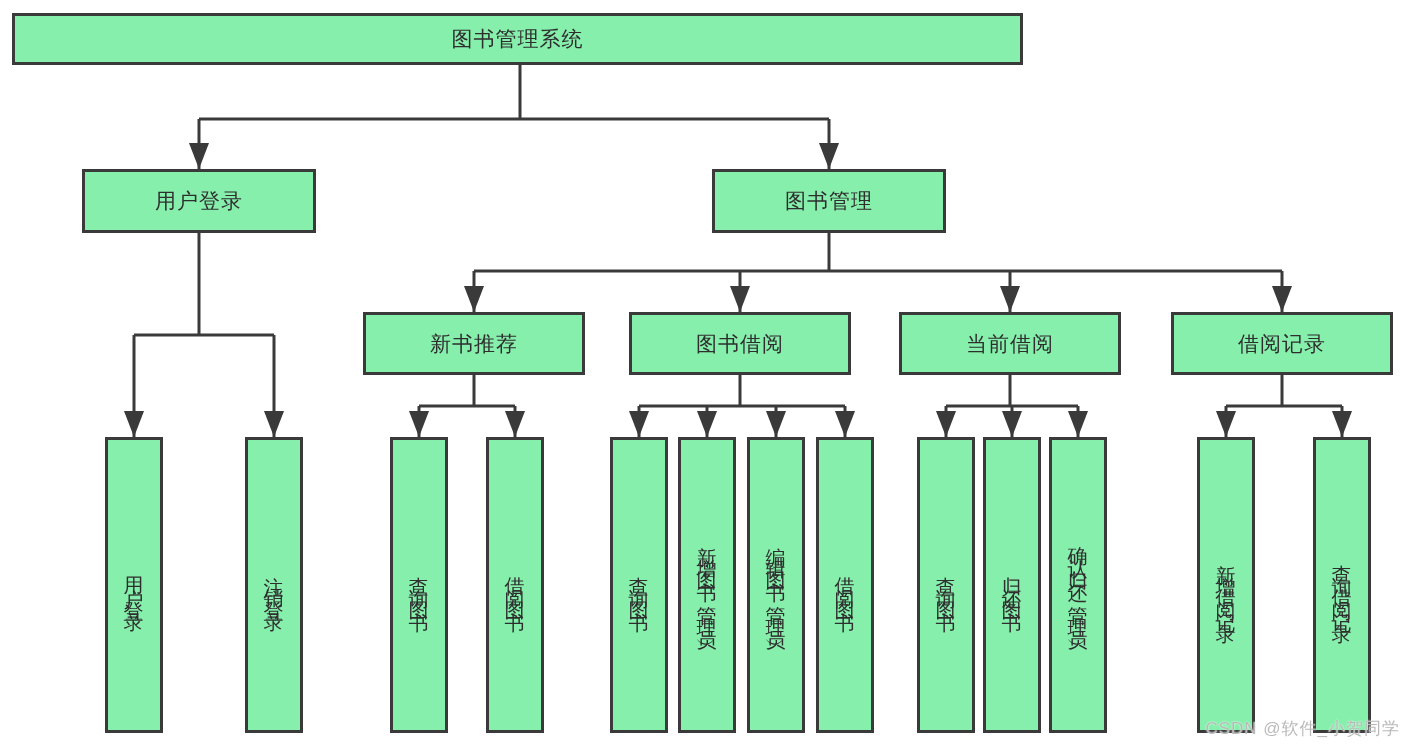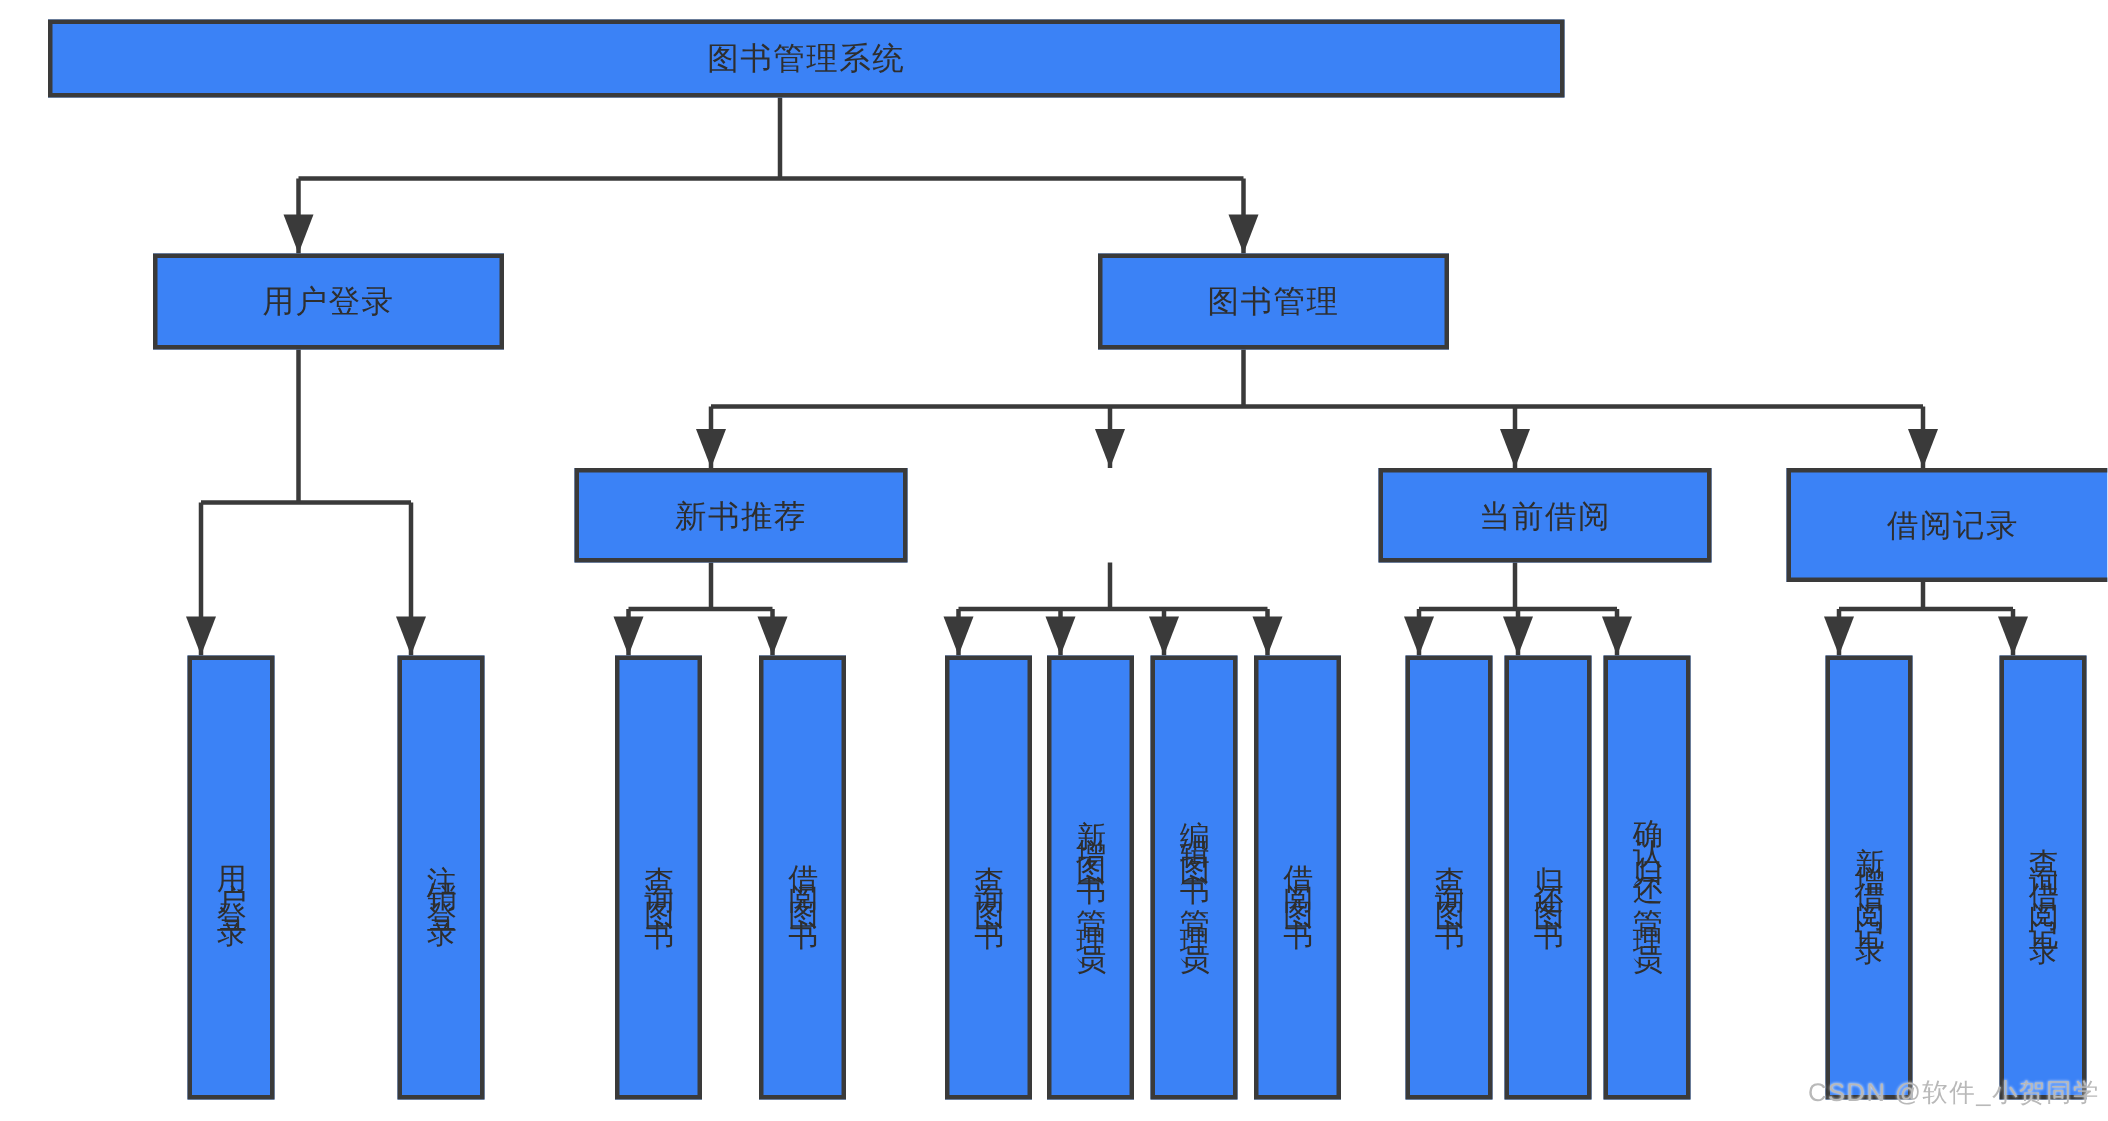--- a/index.html
+++ b/index.html
@@ -2,22 +2,22 @@
 <html><head>
 <meta charset="utf-8">
 <style>
   html,body{margin:0;padding:0;background:#ffffff;}
   .canvas{
     position:relative;width:1405px;height:747px;background:#ffffff;overflow:hidden;
     font-family:"Liberation Sans","DejaVu Sans",sans-serif;color:#2e2e2e;
   }
   .connectors{position:absolute;left:0;top:0;z-index:1;}
   .node{
-    position:absolute;box-sizing:border-box;background:#3b82f6;border:3px solid #3a3a3a;
-    display:flex;align-items:center;justify-content:center;z-index:2;margin-left:20px;
+    position:absolute;box-sizing:border-box;background:#86efac;border:3px solid #3a3a3a;
+    display:flex;align-items:center;justify-content:center;z-index:2;
   }
   .h-label{font-size:21px;letter-spacing:1px;white-space:nowrap;}
   .leaf{width:58px;top:437px;height:296px;}
   .v-label{
     writing-mode:vertical-rl;text-orientation:mixed;
     font-size:20px;line-height:1;letter-spacing:12px;white-space:nowrap;
   }
   .watermark{
     position:absolute;right:5px;bottom:7px;z-index:3;
     font-size:17px;letter-spacing:1px;color:#b9b9b9;
@@ -103,24 +103,27 @@
   <div class="node" style="left:82px;top:169px;width:234px;height:64px;">
     <span class="h-label">用户登录</span>
   </div>
   <div class="node" style="left:712px;top:169px;width:234px;height:64px;">
     <span class="h-label">图书管理</span>
   </div>
 
   <div class="node" style="left:363px;top:312px;width:222px;height:63px;">
     <span class="h-label">新书推荐</span>
   </div>
+  <div class="node" style="left:629px;top:312px;width:222px;height:63px;">
+    <span class="h-label">图书借阅</span>
+  </div>
   <div class="node" style="left:899px;top:312px;width:222px;height:63px;justify-content:center;">
     <span class="h-label">当前借阅</span>
   </div>
-  <div class="node" style="left:1171px;top:312px;width:222px;height:76px;">
+  <div class="node" style="left:1171px;top:312px;width:222px;height:63px;">
     <span class="h-label">借阅记录</span>
   </div>
 
   <div class="node leaf" style="left:105px;">
     <span class="v-label">用户登录</span>
   </div>
   <div class="node leaf" style="left:245px;">
     <span class="v-label">注销登录</span>
   </div>
   <div class="node leaf" style="left:390px;">

